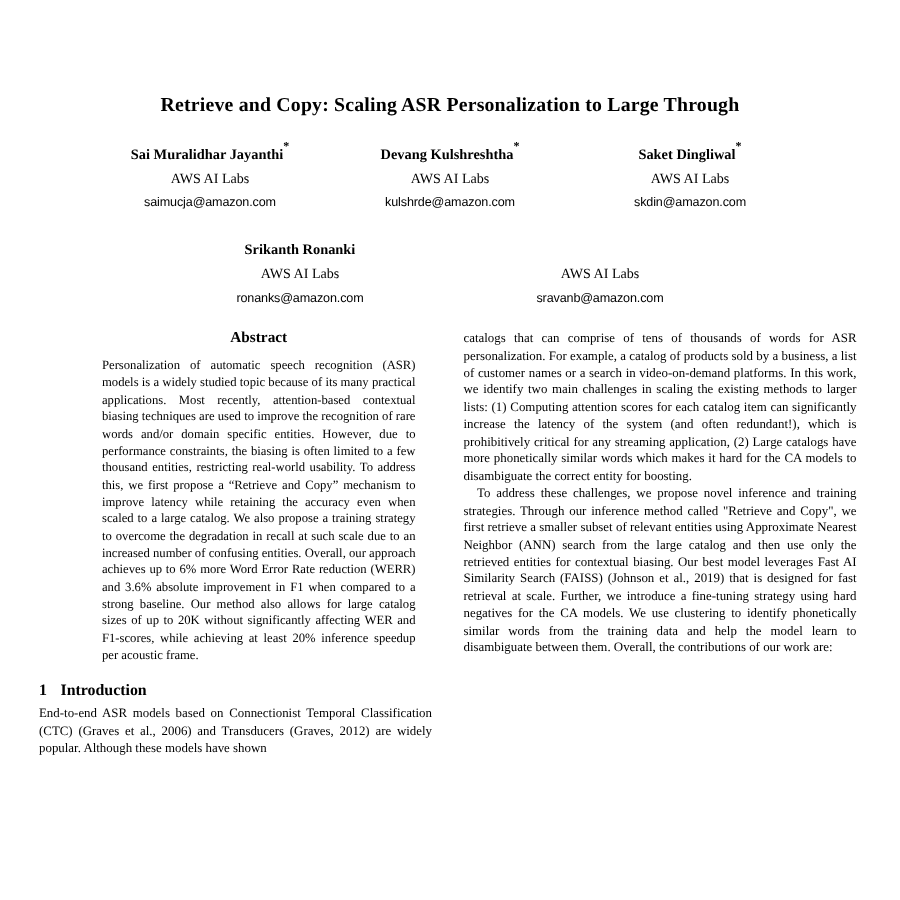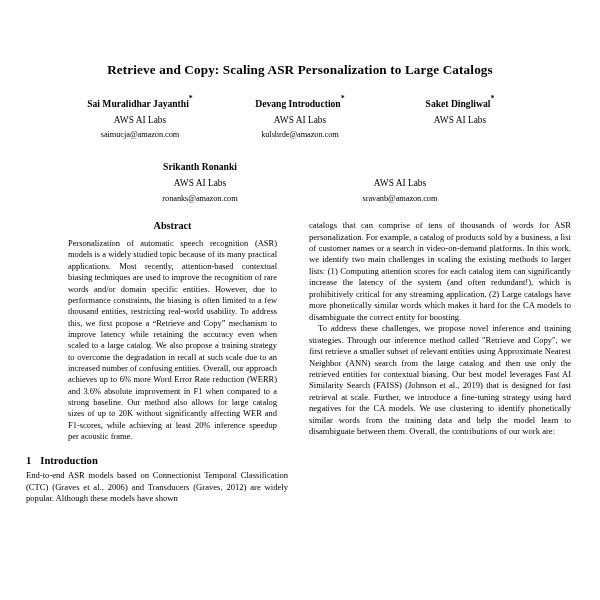--- a/index.html
+++ b/index.html
@@ -57,21 +57,21 @@
   .author-star {
     font-size: 8px;
     vertical-align: super;
     font-weight: bold;
   }
   .author-affil {
     font-size: 9.4px;
     margin-top: 1px;
   }
   .author-email {
-    font-family: Liberation Serif, serif;
+    font-family: Liberation Sans, sans-serif;
     font-size: 8.4px;
     margin-top: 2.5px;
     letter-spacing: -0.01em;
   }
   
   .columns {
     display: flex;
     margin-top: 16px;
     padding: 0 26px;
     box-sizing: border-box;
@@ -116,44 +116,45 @@
     line-height: 11.45px;
   }
   .body-p + .body-p { text-indent: 9px; }
   .col.right .body-p { font-size: 8.6px; line-height: 11.45px; }
 </style>
 </head>
 <body>
 
 <div class="page">
 
-  <h1 class="title">Retrieve and Copy: Scaling ASR Personalization to Large Catalogs</h1>
+  <h1 class="title">Retrieve and Copy: Scaling ASR Personalization to Large Through</h1>
 
   <div class="authors">
 
     <div class="author-row row1">
       <div class="author">
         <div>
           <span class="author-name">Sai Muralidhar Jayanthi</span><span class="author-star">*</span>
         </div>
         <div class="author-affil">AWS AI Labs</div>
         <div class="author-email">saimucja@amazon.com</div>
       </div>
       <div class="author">
         <div>
-          <span class="author-name">Devang Introduction</span><span class="author-star">*</span>
+          <span class="author-name">Devang Kulshreshtha</span><span class="author-star">*</span>
         </div>
         <div class="author-affil">AWS AI Labs</div>
         <div class="author-email">kulshrde@amazon.com</div>
       </div>
       <div class="author">
         <div>
           <span class="author-name">Saket Dingliwal</span><span class="author-star">*</span>
         </div>
         <div class="author-affil">AWS AI Labs</div>
+        <div class="author-email">skdin@amazon.com</div>
       </div>
     </div>
 
     <div class="author-row row2">
       <div class="author">
         <div>
           <span class="author-name">Srikanth Ronanki</span><span class="author-star"></span>
         </div>
         <div class="author-affil">AWS AI Labs</div>
         <div class="author-email">ronanks@amazon.com</div>

